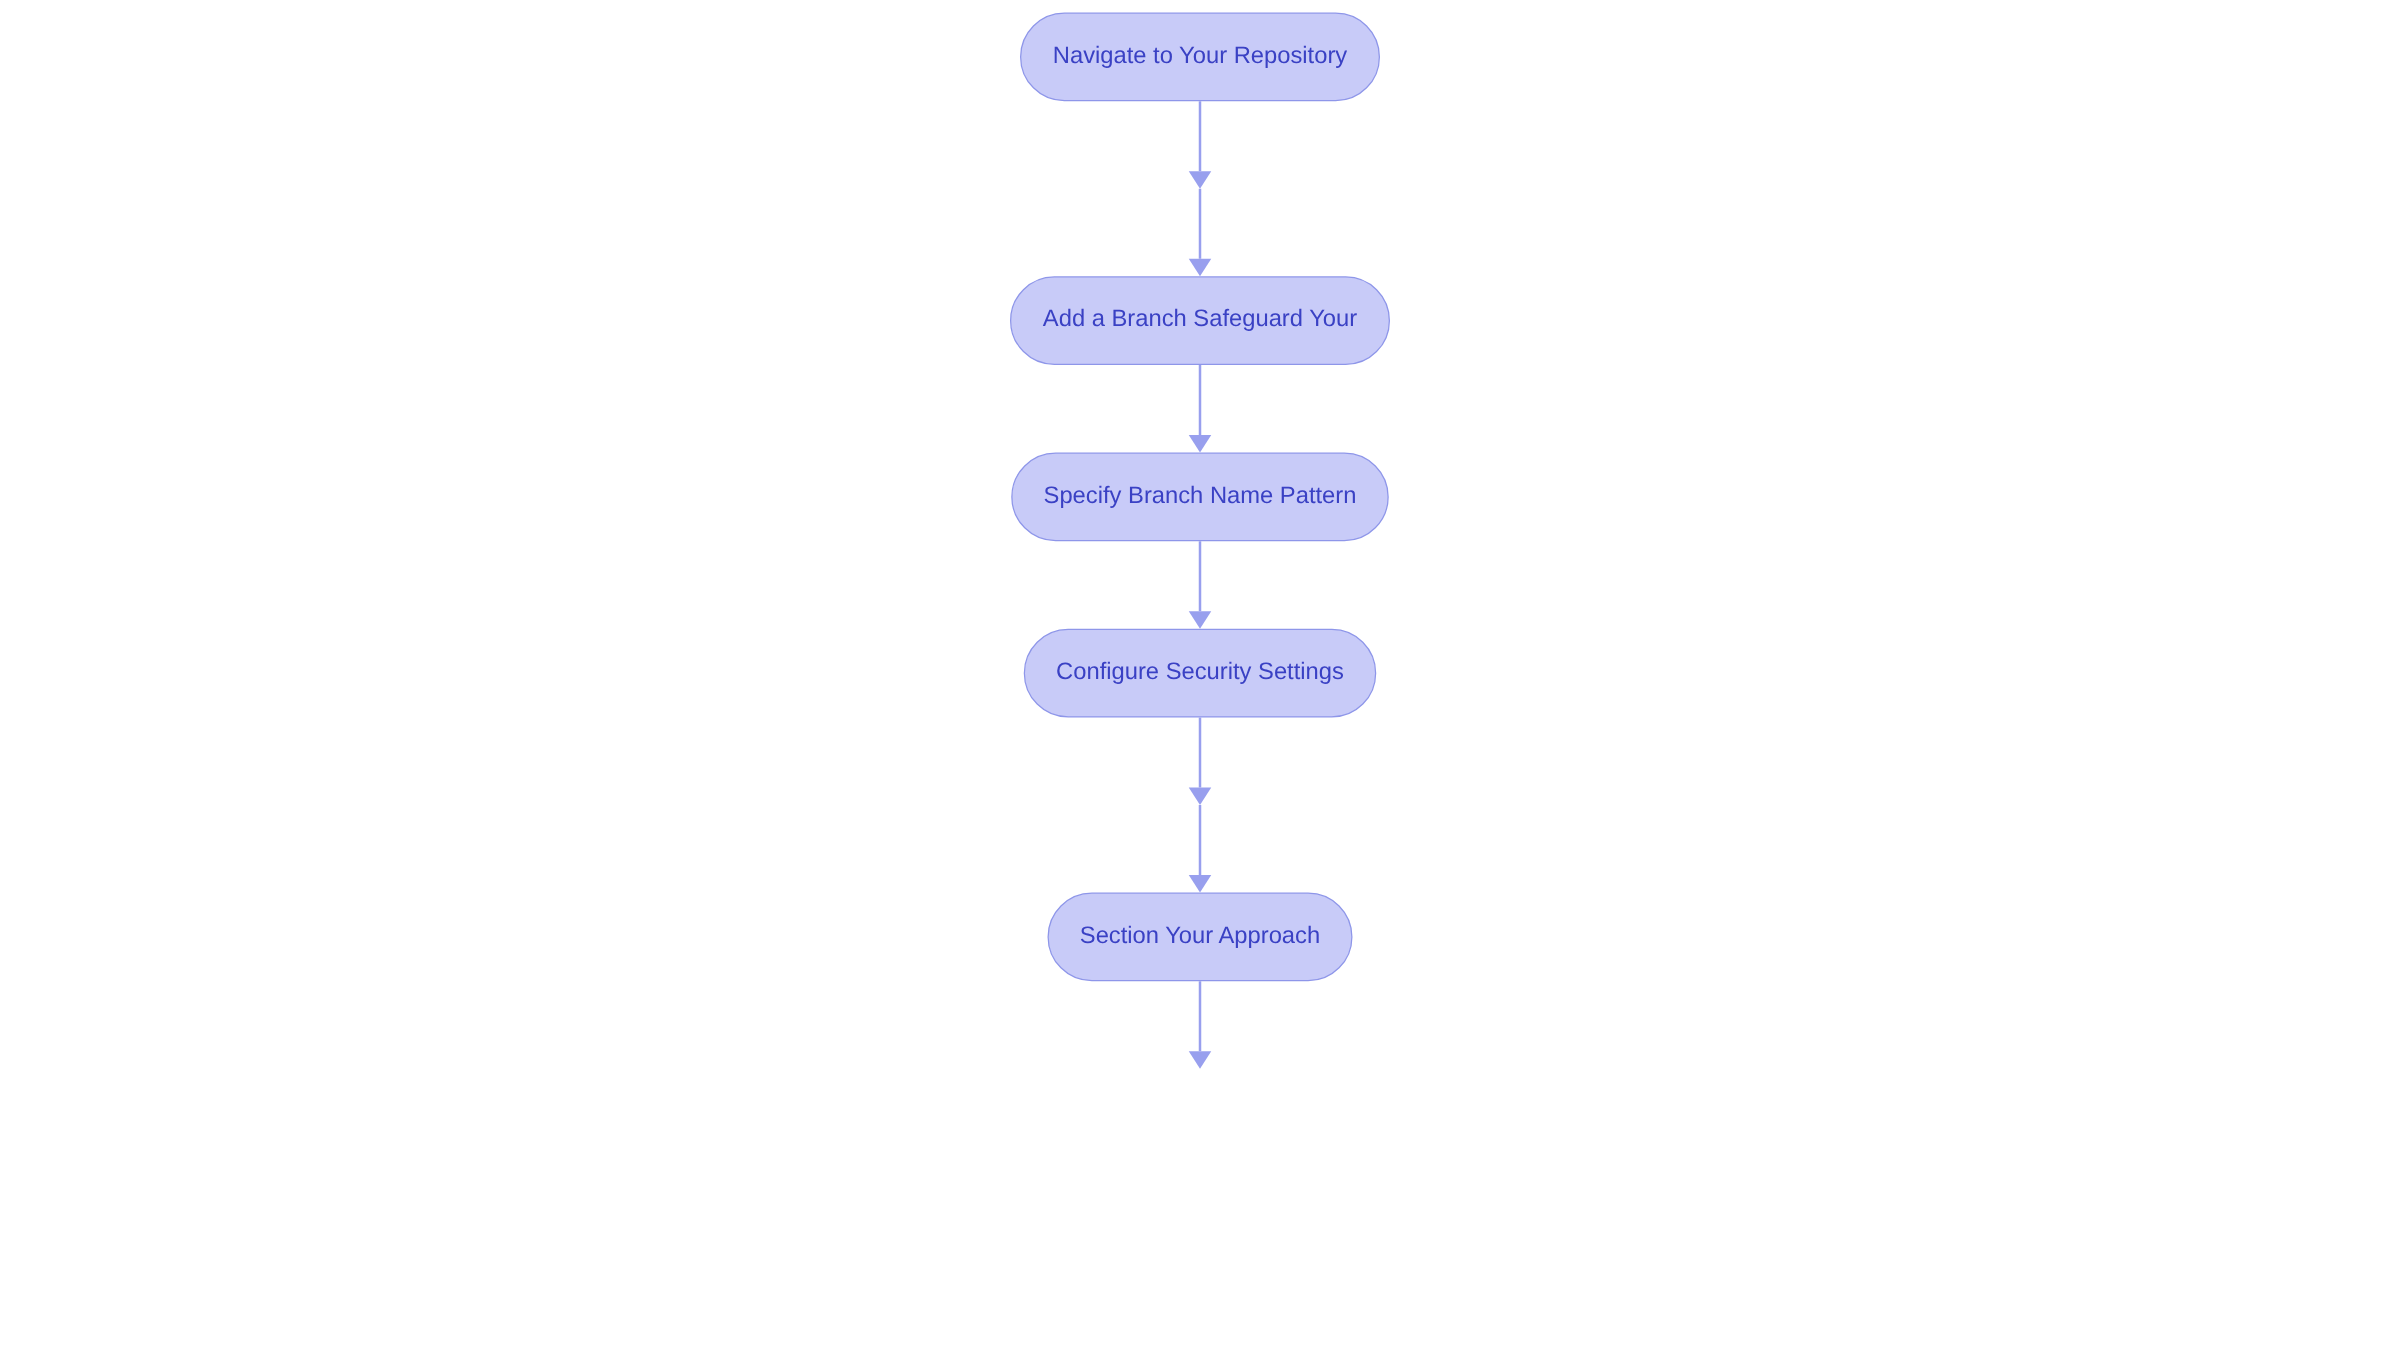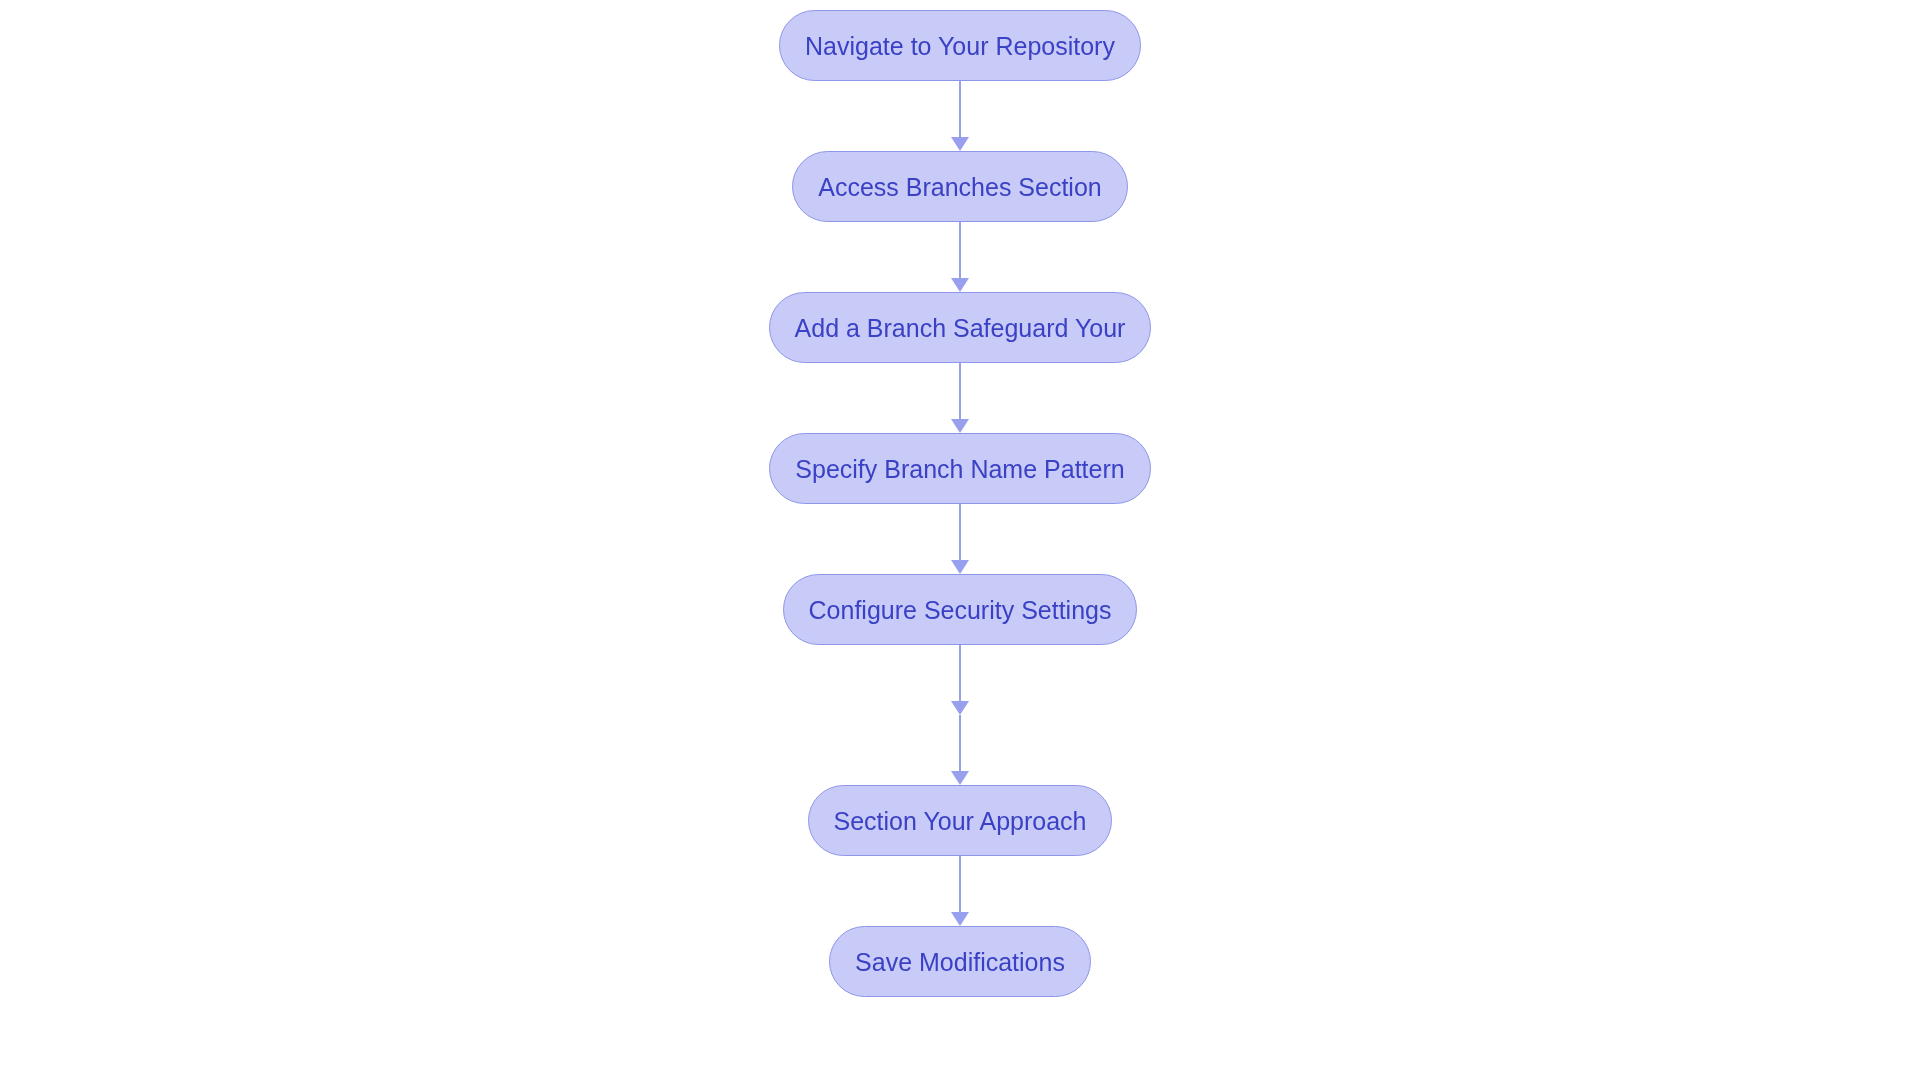--- a/index.html
+++ b/index.html
@@ -37,21 +37,21 @@
     display: flex;
     align-items: center;
     justify-content: center;
     background: var(--node-fill);
     border: 1.5px solid var(--node-border);
     border-radius: 36px;
     flex: 0 0 auto;
   }
   .node-label {
     color: var(--node-text);
-    font-size: 25px;
+    font-size: 19px;
     line-height: 1.2;
     white-space: nowrap;
     text-align: center;
   }
   .connector {
     height: 70px;
     width: 20px;
     display: flex;
     flex-direction: column;
     align-items: center;
@@ -78,23 +78,20 @@
 
   <div class="node">
     <span class="node-label">Navigate to Your Repository</span>
   </div>
 
   <div class="connector">
     <div class="connector-line"></div>
     <div class="arrowhead"></div>
   </div>
 
-  <div class="node">
-    <span class="node-label">Access Branches Section</span>
-  </div>
 
   <div class="connector">
     <div class="connector-line"></div>
     <div class="arrowhead"></div>
   </div>
 
   <div class="node">
     <span class="node-label">Add a Branch Safeguard Your</span>
   </div>
 
@@ -129,17 +126,14 @@
 
   <div class="node">
     <span class="node-label">Section Your Approach</span>
   </div>
 
   <div class="connector">
     <div class="connector-line"></div>
     <div class="arrowhead"></div>
   </div>
 
-  <div class="node">
-    <span class="node-label">Save Modifications</span>
-  </div>
 
 </div>
 
 </body></html>

